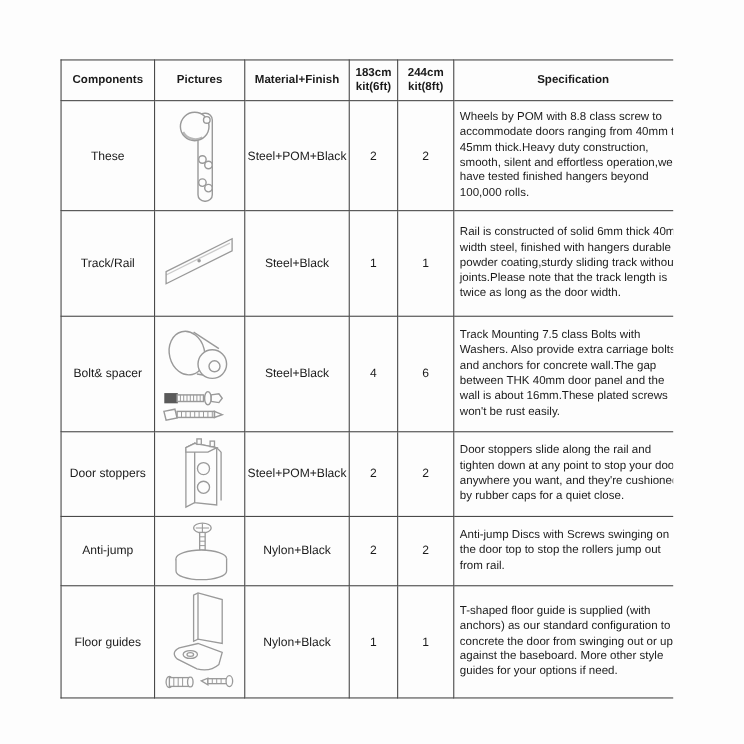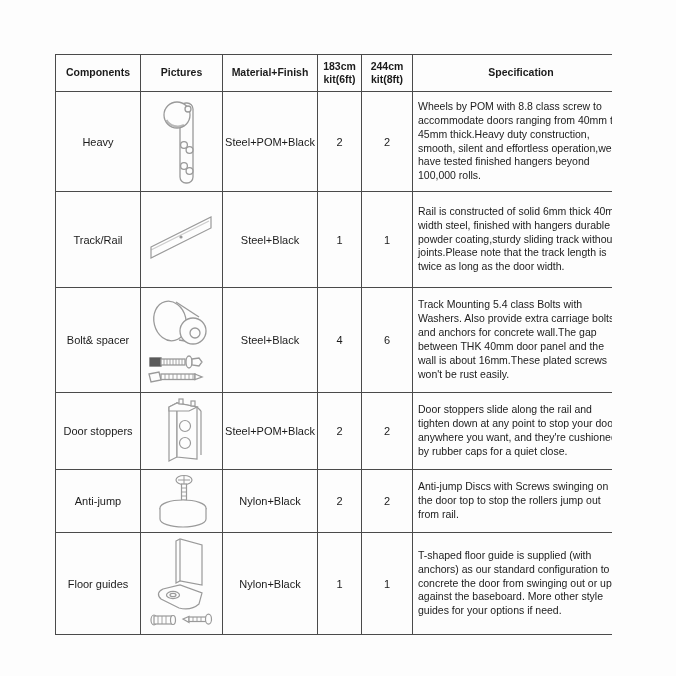--- a/index.html
+++ b/index.html
@@ -81,21 +81,21 @@
         <th>Pictures</th>
         <th>Material+Finish</th>
         <th>183cm kit(6ft)</th>
         <th>244cm kit(8ft)</th>
         <th>Specification</th>
       </tr>
     </thead>
     <tbody>
 
       <tr class="row-0">
-        <td class="cell-comp">Heavy</td>
+        <td class="cell-comp">These</td>
         <td class="cell-pic">
           <svg class="lineart" width="62" height="94" viewBox="0 0 62 94" fill="none" stroke="#9a9a9a" stroke-width="1.3">
             <rect x="29" y="8" width="13" height="80" rx="6" fill="#fdfdfd"></rect>
             <circle cx="26" cy="20" r="13" fill="#fdfdfd"></circle>
             <path d="M15.5 25 A13 13 0 0 0 33 30" stroke-width="2" opacity="0.7"></path>
             <circle cx="37" cy="14" r="3" fill="#fdfdfd"></circle>
             <circle cx="33" cy="50" r="3.4" fill="#fdfdfd"></circle>
             <circle cx="38.5" cy="55" r="3.4" fill="#fdfdfd"></circle>
             <circle cx="33" cy="71" r="3.4" fill="#fdfdfd"></circle>
             <circle cx="38.5" cy="76" r="3.4" fill="#fdfdfd"></circle>
@@ -138,21 +138,21 @@
             <polygon points="49,69 56,68 59,72 56,76 49,75" fill="#fdfdfd"></polygon>
             <polygon points="6,84 16,82 18,90 8,92" fill="#fdfdfd"></polygon>
             <rect x="18" y="84" width="34" height="5.5" fill="#fdfdfd"></rect>
             <path d="M22 84 V90 M26 84 V90 M30 84 V90 M34 84 V90 M38 84 V90 M42 84 V90 M46 84 V90 M50 84 V90" stroke-width="0.9"></path>
             <polygon points="52,84 59,87 52,89.5" fill="#fdfdfd"></polygon>
           </svg>
         </td>
         <td class="cell-mat">Steel+Black</td>
         <td class="cell-qty">4</td>
         <td class="cell-qty">6</td>
-        <td class="cell-spec">Track Mounting 5.4 class Bolts with Washers. Also provide extra carriage bolts and anchors for concrete wall.The gap between THK 40mm door panel and the wall is about 16mm.These plated screws won't be rust easily.</td>
+        <td class="cell-spec">Track Mounting 7.5 class Bolts with Washers. Also provide extra carriage bolts and anchors for concrete wall.The gap between THK 40mm door panel and the wall is about 16mm.These plated screws won't be rust easily.</td>
       </tr>
 
       <tr class="row-3">
         <td class="cell-comp">Door stoppers</td>
         <td class="cell-pic">
           <svg class="lineart" width="66" height="73" viewBox="0 0 66 73" fill="none" stroke="#9a9a9a" stroke-width="1.2">
             <polygon points="20,12 28,8 28,62 20,66" fill="#fdfdfd"></polygon>
             <polygon points="28,8 48,12 48,64 28,62" fill="#fdfdfd"></polygon>
             <polygon points="20,12 28,8 48,12 40,16 20,16" fill="#fdfdfd"></polygon>
             <rect x="30" y="4" width="4" height="5" fill="#fdfdfd"></rect>

